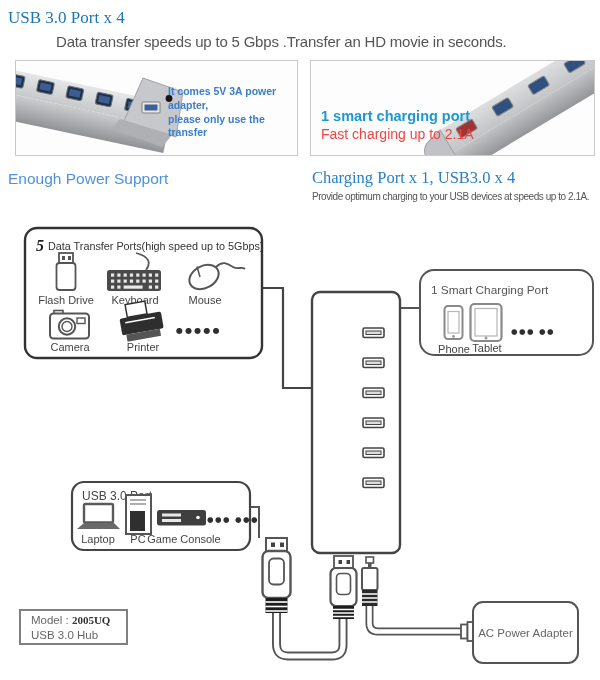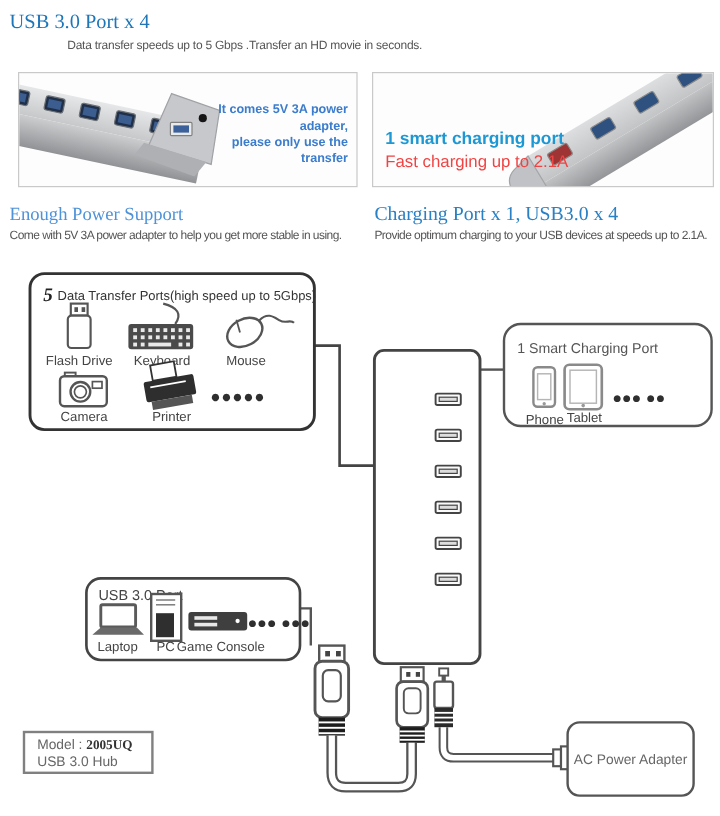--- a/index.html
+++ b/index.html
@@ -1,22 +1,22 @@
 <!DOCTYPE html>
 <html style="--heading_serif_blue: #1c76b8; --charging_heading_blue: #2a80c4; --heading_sans_blue: #4e92d9; --accent_cyan_blue: #1d98d4; --callout_blue: #3b7ccc; --body_text: #555555; --diagram_line: #4a4a4a; --port_red: #9e3434; --port_blue: #2e5180;"><head>
 <meta charset="utf-8">
 <style>
   html,body{margin:0;padding:0;background:#fff;}
   .page{position:relative;width:600px;height:680px;background:#fff;overflow:hidden;
         font-family:"Liberation Sans",sans-serif;}
   .abs{position:absolute;}
   .h-serif{font-family:"Liberation Serif",serif;font-size:17px;color:var(--heading_serif_blue);}
   .h-serif2{font-family:"Liberation Serif",serif;font-size:16.5px;color:var(--charging_heading_blue);}
-  .h-sans{font-size:15.5px;color:var(--heading_sans_blue);font-family:Liberation Serif, serif;}
-  .sub{font-size:10px;color:var(--body_text);letter-spacing:-0.2px;white-space:nowrap;padding-left:48px;}
+  .h-sans{font-size:15.5px;color:var(--heading_sans_blue);}
+  .sub{font-size:15px;color:var(--body_text);letter-spacing:-0.2px;white-space:nowrap;padding-left:48px;}
   .sub-tight{font-size:10px;color:var(--body_text);letter-spacing:-0.45px;white-space:nowrap;}
   .photo-box{border:1px solid #c9c9c9;background:#fdfdfd;overflow:hidden;}
   .callout{font-size:10.5px;font-weight:bold;line-height:13.8px;color:var(--callout_blue);}
   .smart-title{font-size:14.5px;font-weight:bold;color:var(--accent_cyan_blue);white-space:nowrap;}
   .smart-sub{font-size:14px;color:#ef4444;white-space:nowrap;}
   
   .d-label{font-family:"Liberation Sans",sans-serif;font-size:11px;fill:#444;text-anchor:middle;}
   .d-title{font-family:"Liberation Sans",sans-serif;font-size:10.8px;fill:#333;}
   .d-num{font-family:"Liberation Serif",serif;font-style:italic;font-weight:bold;font-size:16px;fill:#222;}
   .d-title2{font-family:"Liberation Sans",sans-serif;font-size:11.8px;fill:#555;}
@@ -64,21 +64,21 @@
           <rect x="112.5" y="16.5" width="11" height="7" fill="#3c5d8f"></rect>
         </g>
         <rect x="-28" y="34" width="185" height="26" fill="url(#lgSideA)"></rect>
       </g>
       <polygon points="127,17 167,31 160,76 108,60" fill="#c6c8cb" stroke="#a0a2a5"></polygon>
       <polygon points="104,58 156,74 146,86 96,68" fill="#aeb0b3"></polygon>
       <rect x="126" y="41" width="18" height="11" rx="1" fill="#e8e9ea" stroke="#808080"></rect>
       <rect x="128.5" y="43.5" width="13" height="6" fill="#3c6099"></rect>
       <circle cx="153" cy="37.5" r="3.4" fill="#161616"></circle>
     </svg>
-    <div class="abs callout" style="left:152px;top:24px;width:122px;text-align:right;">
+    <div class="abs callout" style="left:152px;top:24px;width:122px;">
       <div>It comes 5V 3A power adapter,</div>
       <div>please only use the transfer</div>
     </div>
   </div>
 
   <div class="abs photo-box" style="left:310px;top:60px;width:283px;height:94px;">
     <svg width="283" height="94" viewBox="0 0 283 94">
       <defs>
         <linearGradient id="lgTopB" x1="0" y1="0" x2="0" y2="1">
           <stop offset="0" stop-color="#dcdee0"></stop>
@@ -99,21 +99,20 @@
         </g>
         <rect x="-4" y="-8" width="200" height="22" fill="url(#lgSideB)"></rect>
         <path d="M -4,-34 L -20,-30 Q -30,-27 -30,-16 L -30,6 Q -17,0 -8,10 L -4,14 Z" fill="#c0c2c5" stroke="#a2a4a7"></path>
       </g>
     </svg>
     <div class="abs smart-title" style="left:10px;top:47px;">1 smart charging port</div>
     <div class="abs smart-sub" style="left:10px;top:65px;">Fast charging up to 2.1A</div>
   </div>
 
   <div class="abs h-sans" style="left:8px;top:170px;">Enough Power Support</div>
-  <div class="abs sub-tight" style="left:8px;top:191px;">Come with 5V 3A power adapter to help you get more stable in using.</div>
   <div class="abs h-serif2" style="left:312px;top:168px;text-align:center;">Charging Port x 1, USB3.0 x 4</div>
   <div class="abs sub-tight" style="left:312px;top:191px;">Provide optimum charging to your USB devices at speeds up to 2.1A.</div>
 
   <svg class="abs" style="left:0;top:220px;" width="600" height="460" viewBox="0 0 600 460">
 
     <polyline points="262,68 283,68 283,168 312,168" fill="none" stroke="#444" stroke-width="2.2"></polyline>
     <line x1="400" y1="88" x2="420" y2="88" stroke="#555" stroke-width="2"></line>
     <polyline points="250,287 259,287 259,318" fill="none" stroke="#555" stroke-width="2"></polyline>
 
     <g>

